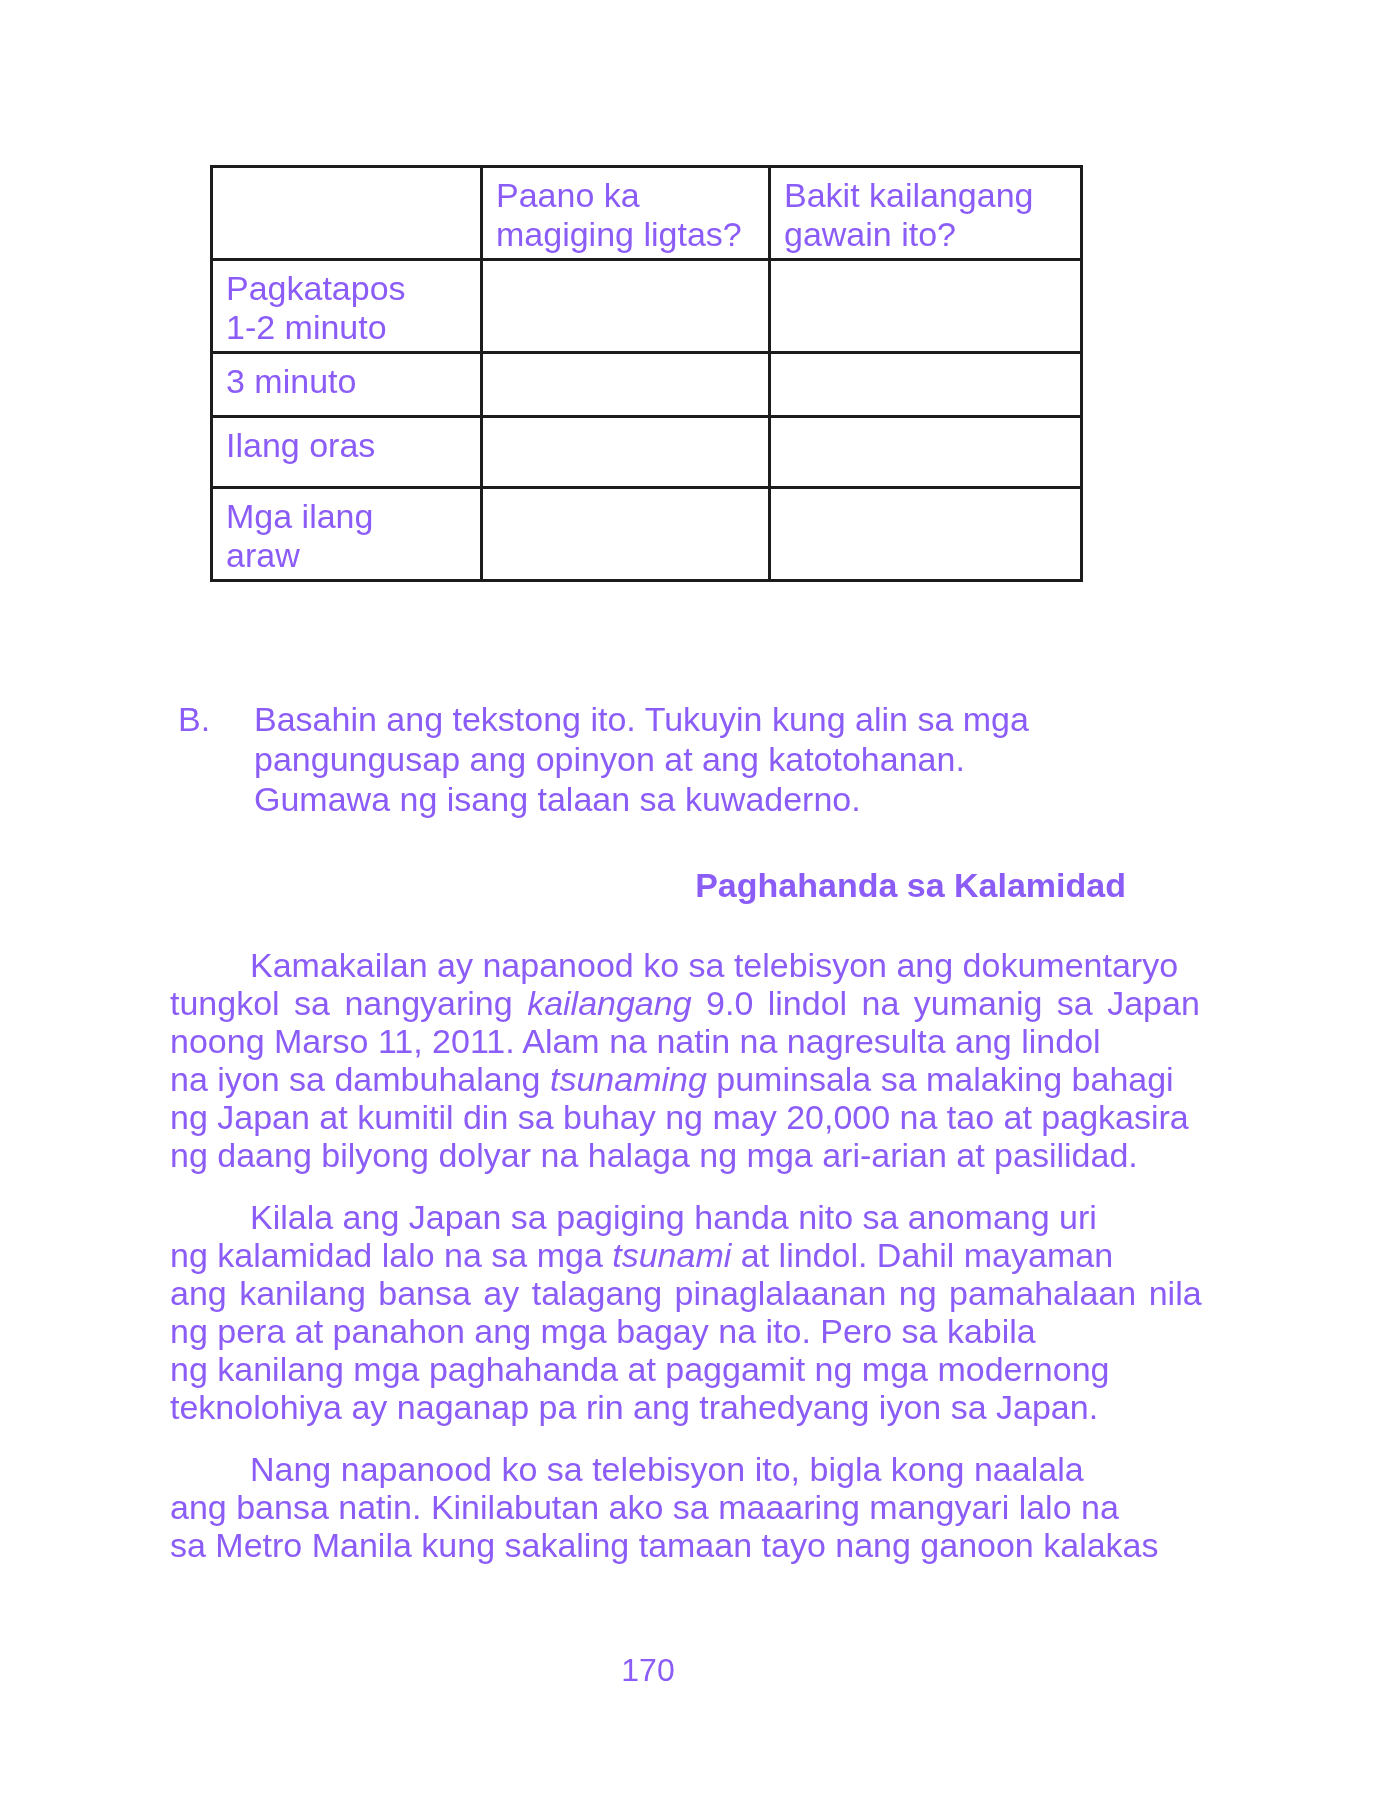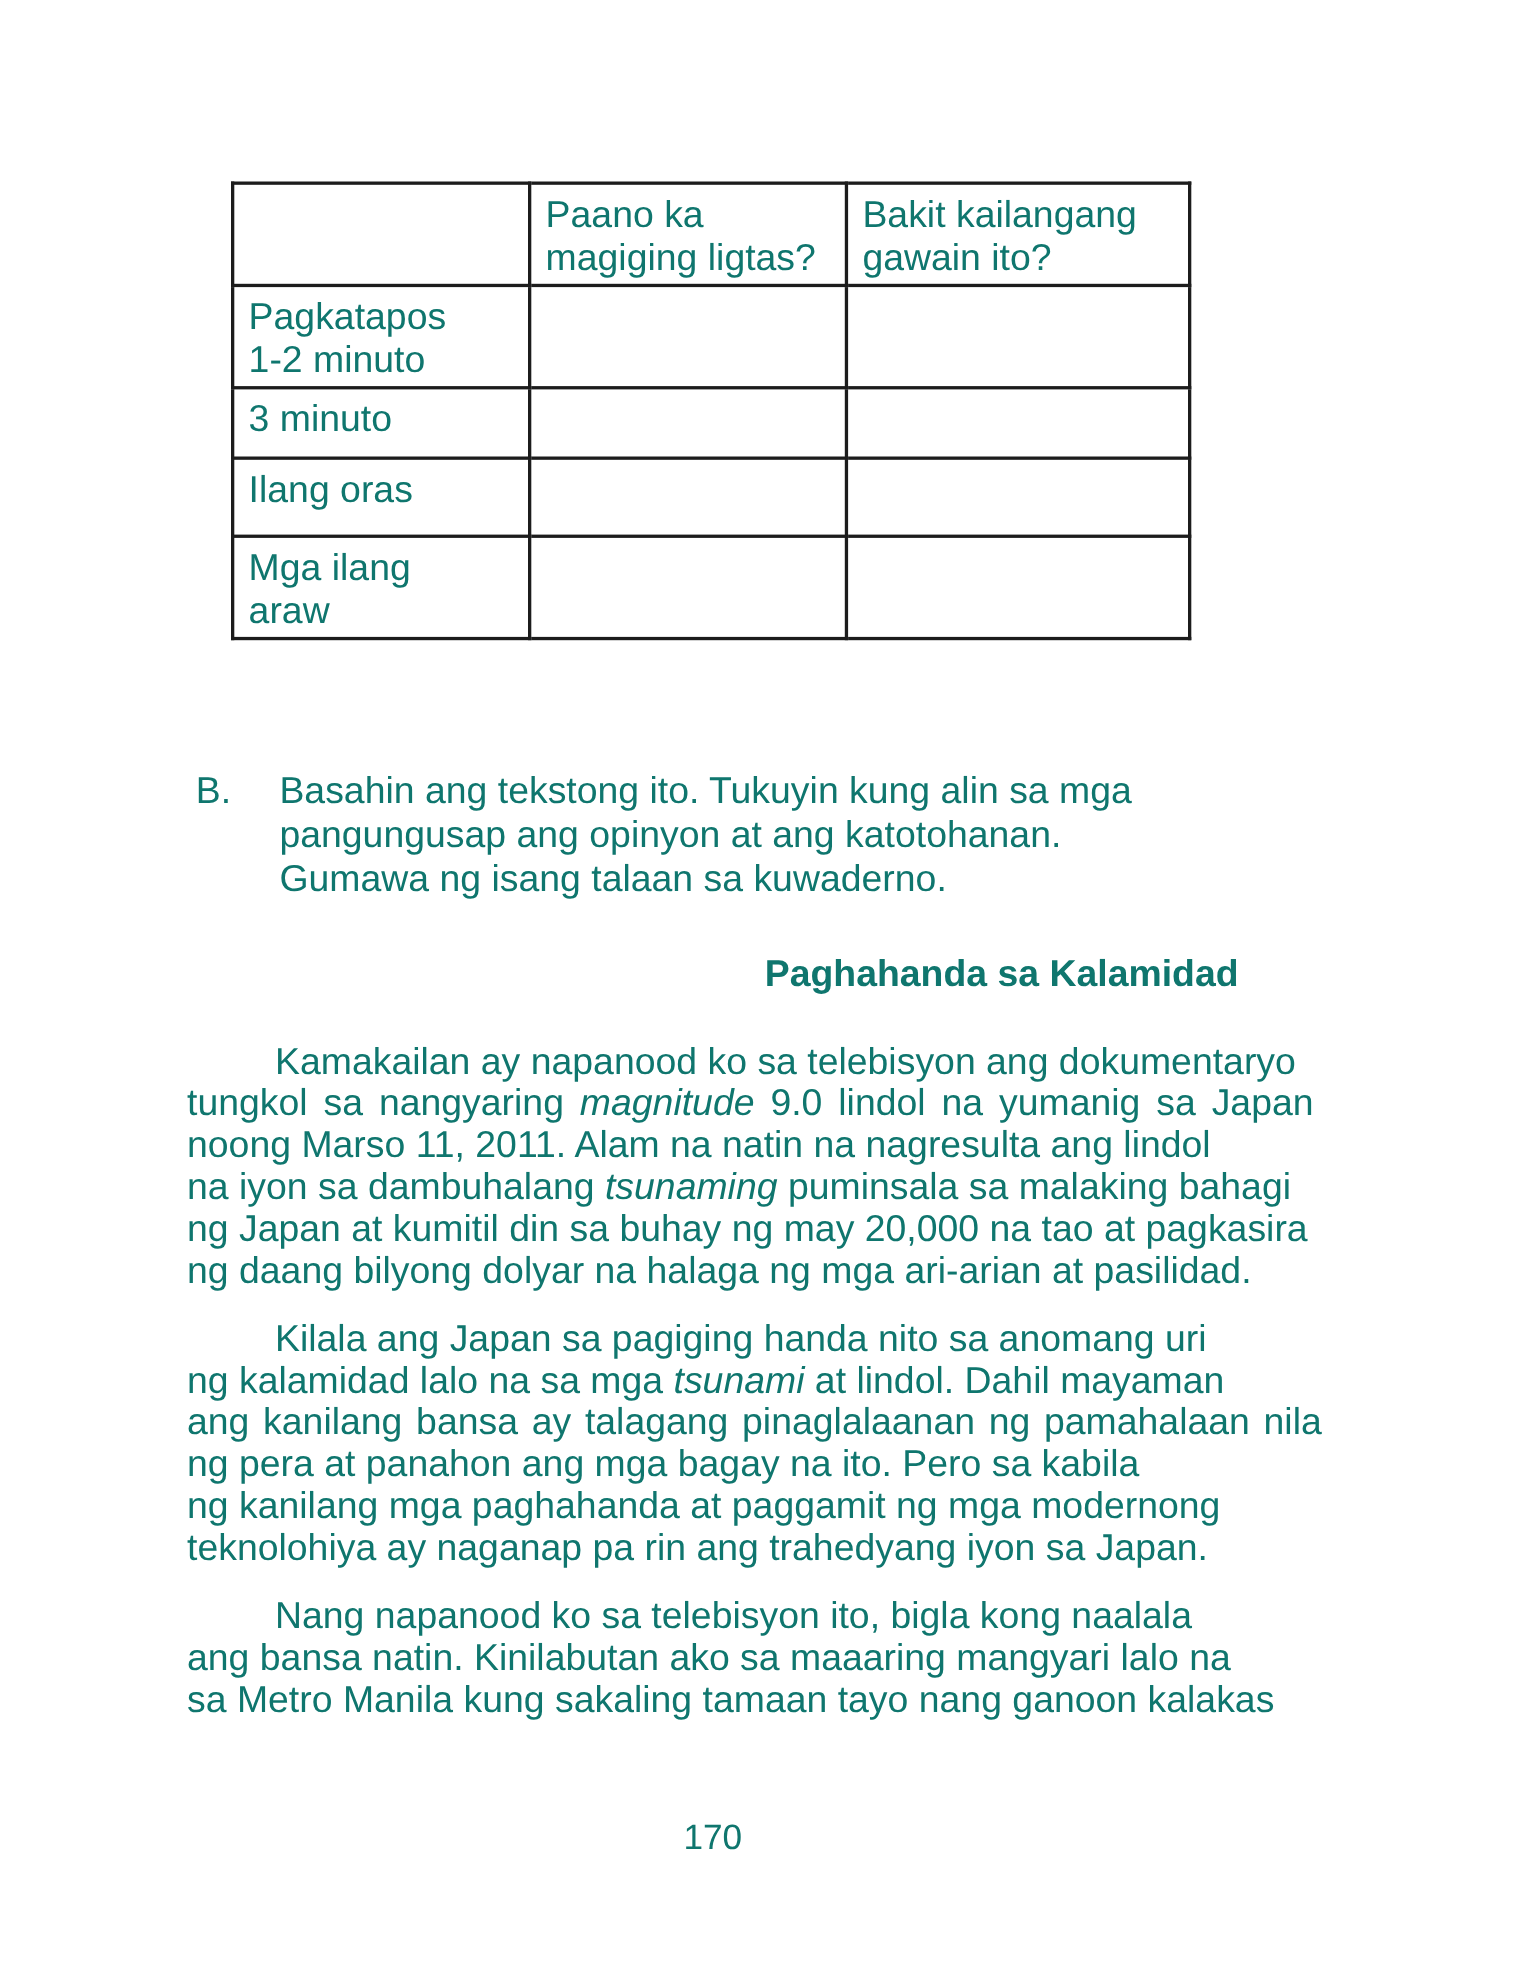--- a/index.html
+++ b/index.html
@@ -3,21 +3,21 @@
 <meta charset="utf-8">
 <style>
   html, body { margin: 0; padding: 0; background: #e8e8e8; }
   .page {
     position: relative;
     width: 1381px;
     height: 1800px;
     margin: 0 auto;
     background: #ffffff;
     font-family: "Liberation Sans", sans-serif;
-    color: #0f766e;
+    color: #8b5cf6;
     overflow: hidden;
   }
 
   
   table.grid {
     position: absolute;
     left: 210px;
     top: 165px;
     width: 870px;
     border-collapse: collapse;
@@ -135,21 +135,21 @@
       <div class="iline">pangungusap ang opinyon at ang katotohanan.</div>
       <div class="iline">Gumawa ng isang talaan sa kuwaderno.</div>
     </div>
   </div>
 
   <div class="article-heading">Paghahanda sa Kalamidad</div>
 
   <div class="paragraphs" id="paragraphs">
       <div class="para">
         <div class="line indent"><span>Kamakailan ay napanood ko sa telebisyon ang dokumentaryo</span></div>
-        <div class="line" style="word-spacing: 5px;"><span>tungkol sa nangyaring </span><span class="it">magnitude</span><span> 9.0 lindol na yumanig sa Japan</span></div>
+        <div class="line" style="word-spacing: 5px;"><span>tungkol sa nangyaring </span><span class="it">kailangang</span><span> 9.0 lindol na yumanig sa Japan</span></div>
         <div class="line"><span>noong Marso 11, 2011. Alam na natin na nagresulta ang lindol</span></div>
         <div class="line"><span>na iyon sa dambuhalang </span><span class="it">tsunaming</span><span> puminsala sa malaking bahagi</span></div>
         <div class="line"><span>ng Japan at kumitil din sa buhay ng may 20,000 na tao at pagkasira</span></div>
         <div class="line"><span>ng daang bilyong dolyar na halaga ng mga ari-arian at pasilidad.</span></div>
       </div>
       <div class="para">
         <div class="line indent"><span>Kilala ang Japan sa pagiging handa nito sa anomang uri</span></div>
         <div class="line"><span>ng kalamidad lalo na sa mga </span><span class="it">tsunami</span><span> at lindol. Dahil mayaman</span></div>
         <div class="line" style="word-spacing: 3px; text-align: right;"><span>ang kanilang bansa ay talagang pinaglalaanan ng pamahalaan nila</span></div>
         <div class="line"><span>ng pera at panahon ang mga bagay na ito. Pero sa kabila</span></div>

